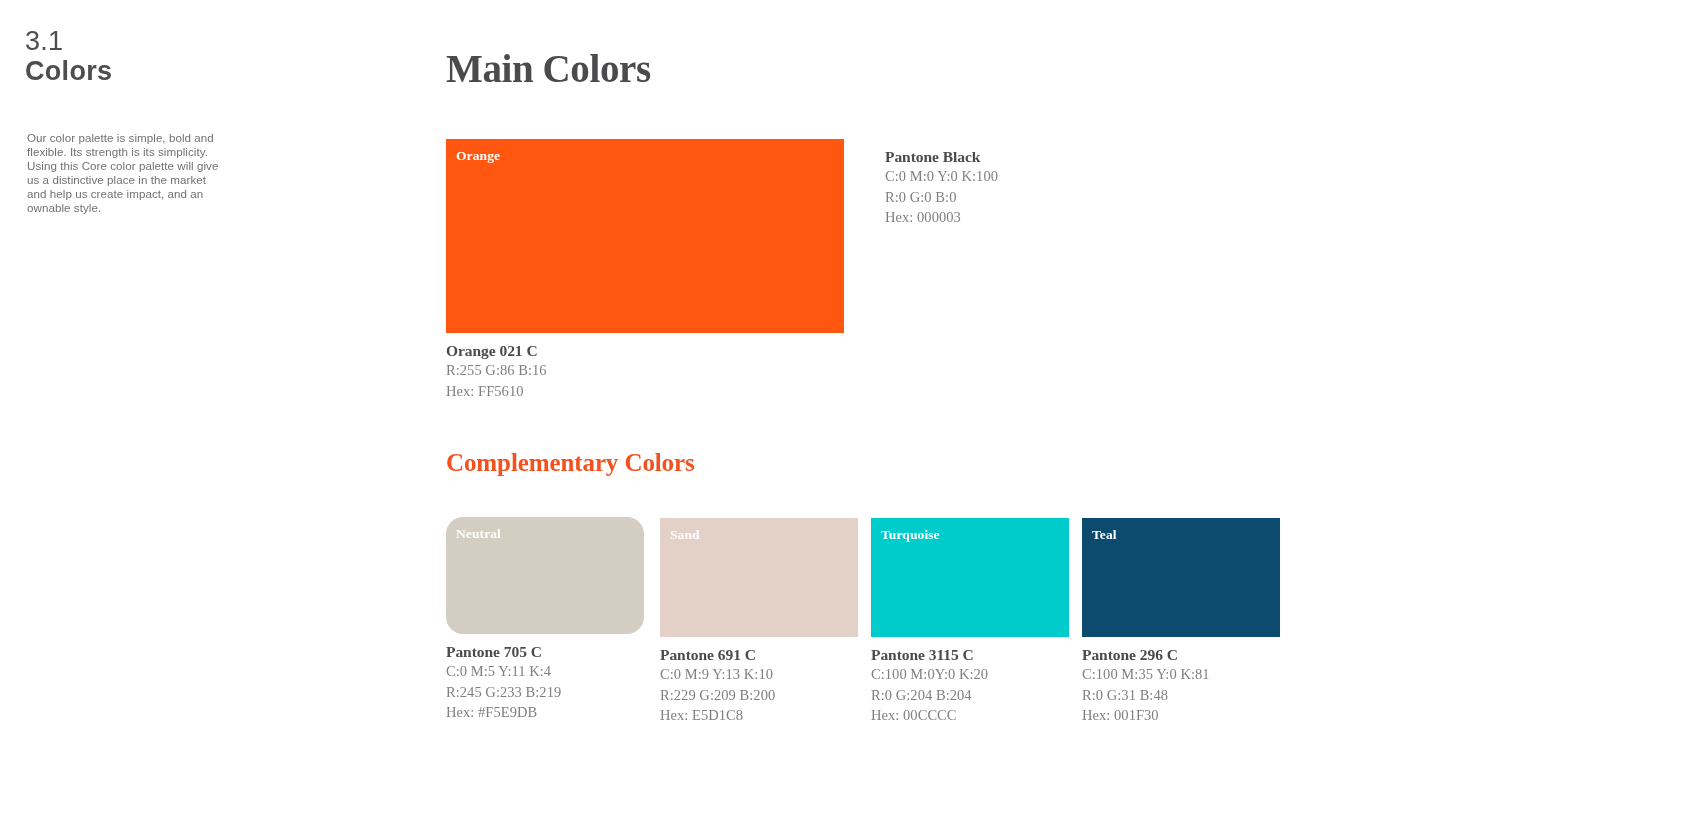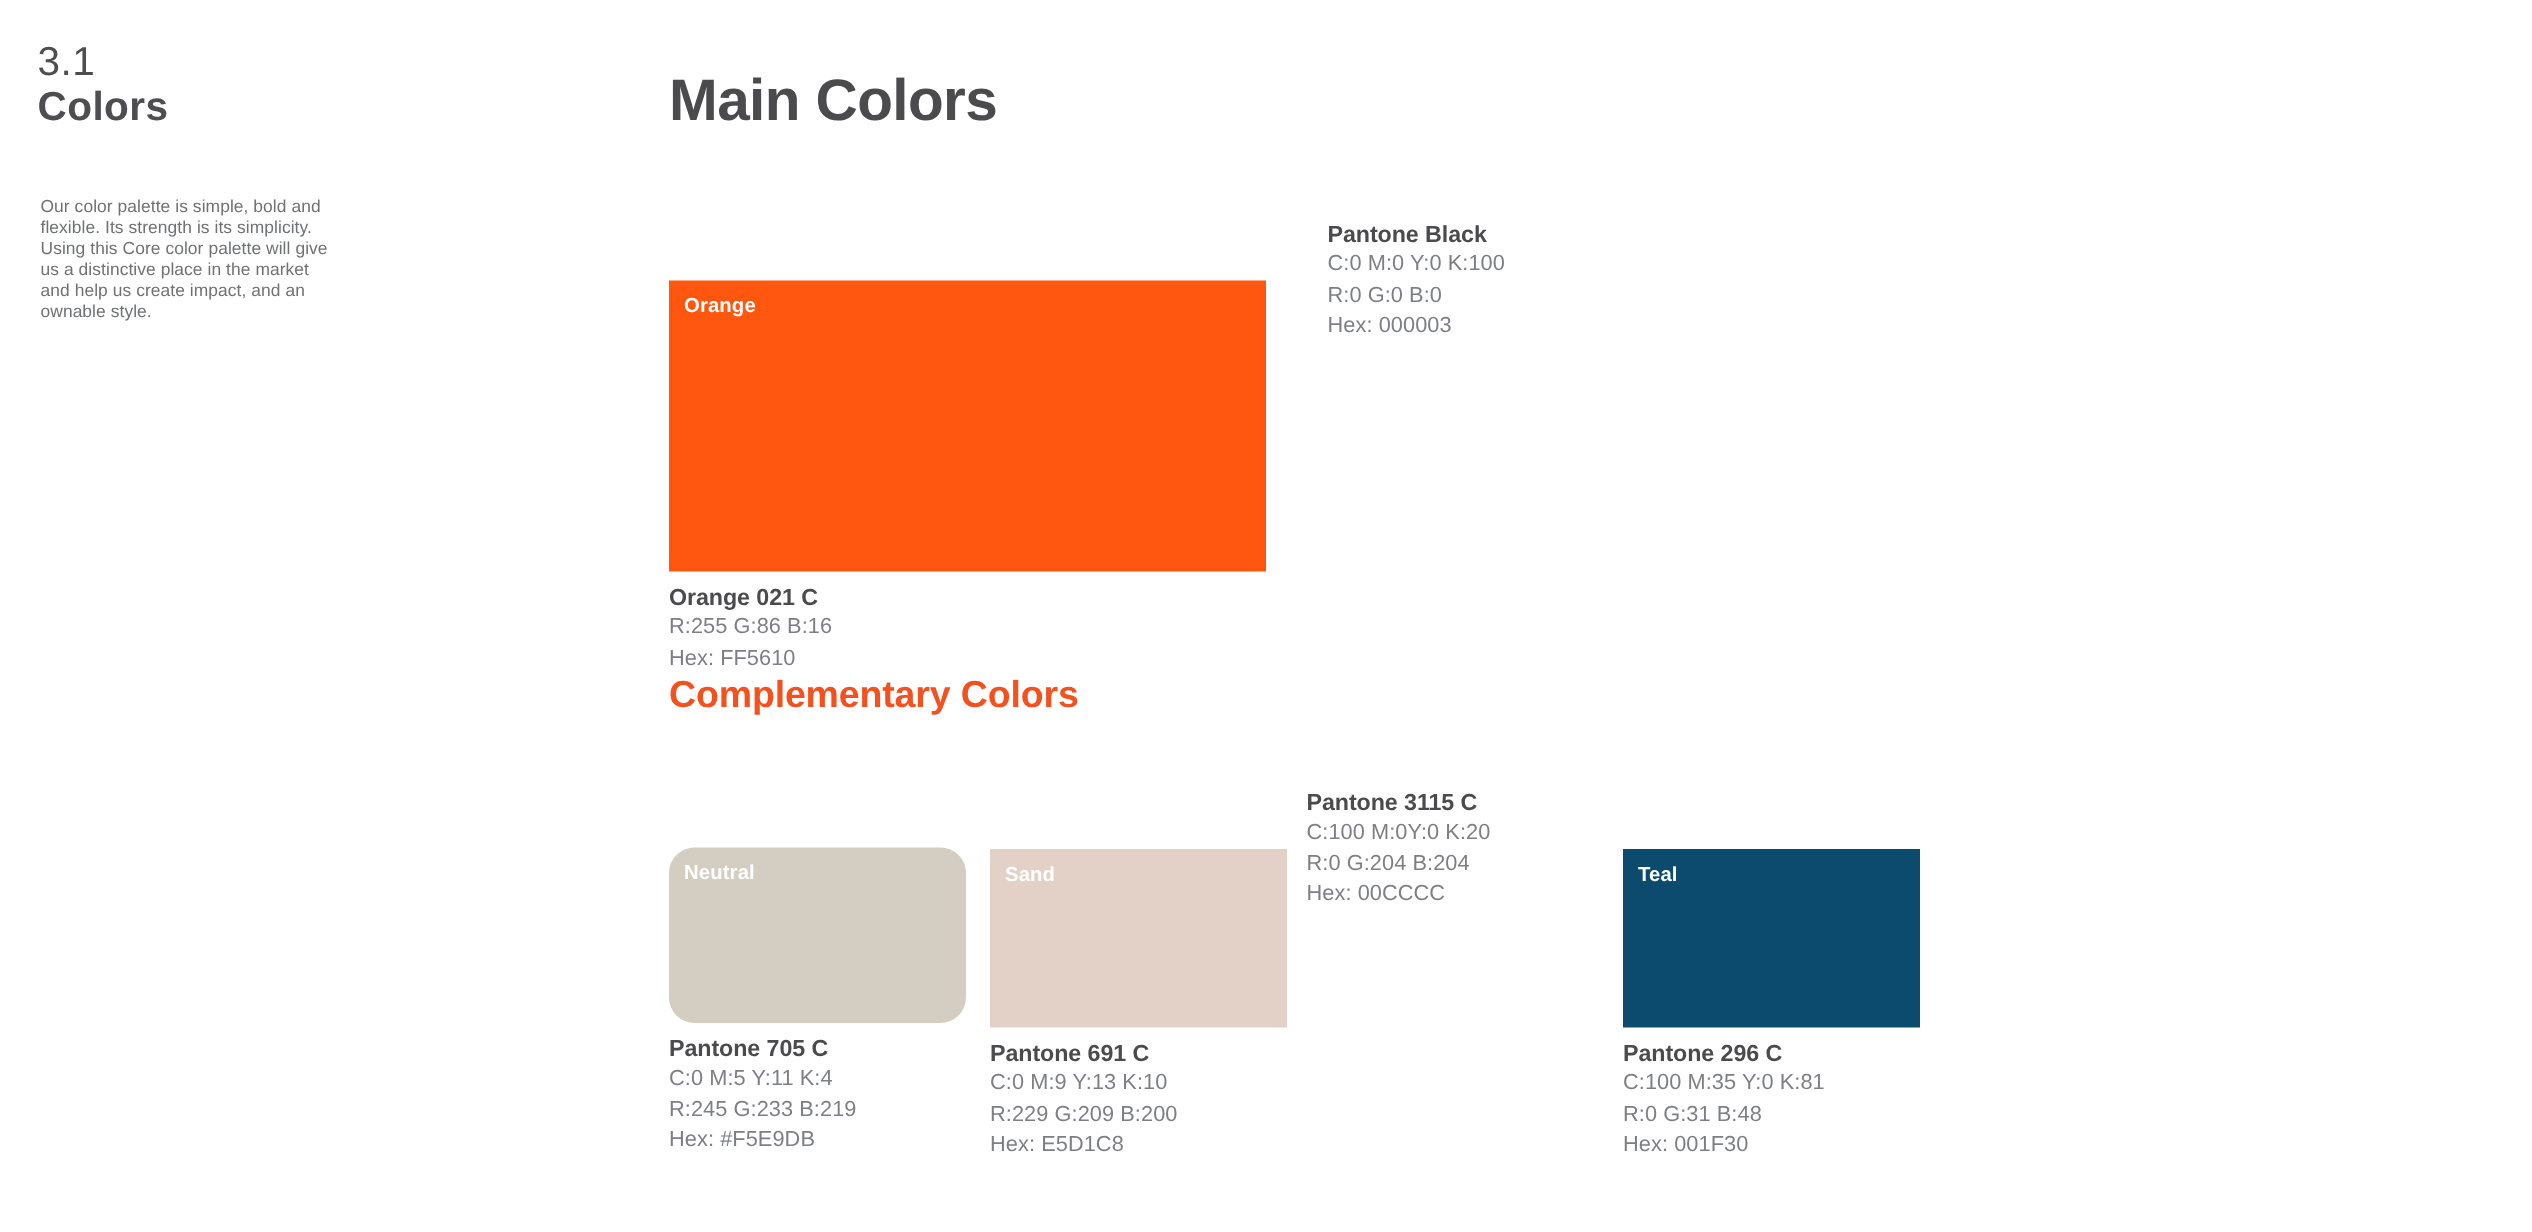--- a/index.html
+++ b/index.html
@@ -57,20 +57,21 @@
     letter-spacing: 0.05px;
   }
 
   
   .content {
     position: absolute;
     left: 446px;
     top: 0;
     width: 1242px;
     height: 821px;
+    font-family: Liberation Serif, serif;
   }
   .main-heading {
     position: absolute;
     left: 0px;
     top: 46px;
     font-size: 39px;
     font-weight: bold;
     color: #4b4b4d;
     letter-spacing: -0.4px;
   }
@@ -83,21 +84,20 @@
     letter-spacing: -0.1px;
   }
 
   
   .swatch {
     position: absolute;
   }
   .swatch-chip {
     position: relative;
     width: 100%;
-    margin-top: 48px;
   }
   .swatch-chip-label {
     position: absolute;
     left: 10px;
     top: 9px;
     font-size: 13.5px;
     font-weight: bold;
     letter-spacing: 0.1px;
   }
   .swatch-name {
@@ -178,20 +178,23 @@
       <div class="swatch-chip" style="background: rgb(227, 208, 199);">
         <span class="swatch-chip-label" style="color: rgb(255, 255, 255);">Sand</span>
       </div>
       <div class="swatch-name">Pantone 691 C</div>
       <div class="swatch-line">C:0 M:9 Y:13 K:10</div>
       <div class="swatch-line">R:229 G:209 B:200</div>
       <div class="swatch-line">Hex: E5D1C8</div>
     </div>
 
     <div class="swatch" id="swatch-turquoise">
+      <div class="swatch-chip" style="background: rgb(0, 204, 204);">
+        <span class="swatch-chip-label" style="color: rgb(255, 255, 255);">Turquoise</span>
+      </div>
       <div class="swatch-name">Pantone 3115 C</div>
       <div class="swatch-line">C:100 M:0Y:0 K:20</div>
       <div class="swatch-line">R:0 G:204 B:204</div>
       <div class="swatch-line">Hex: 00CCCC</div>
     </div>
 
     <div class="swatch" id="swatch-teal">
       <div class="swatch-chip" style="background: #0c4a6e;">
         <span class="swatch-chip-label" style="color: rgb(255, 255, 255);">Teal</span>
       </div>

